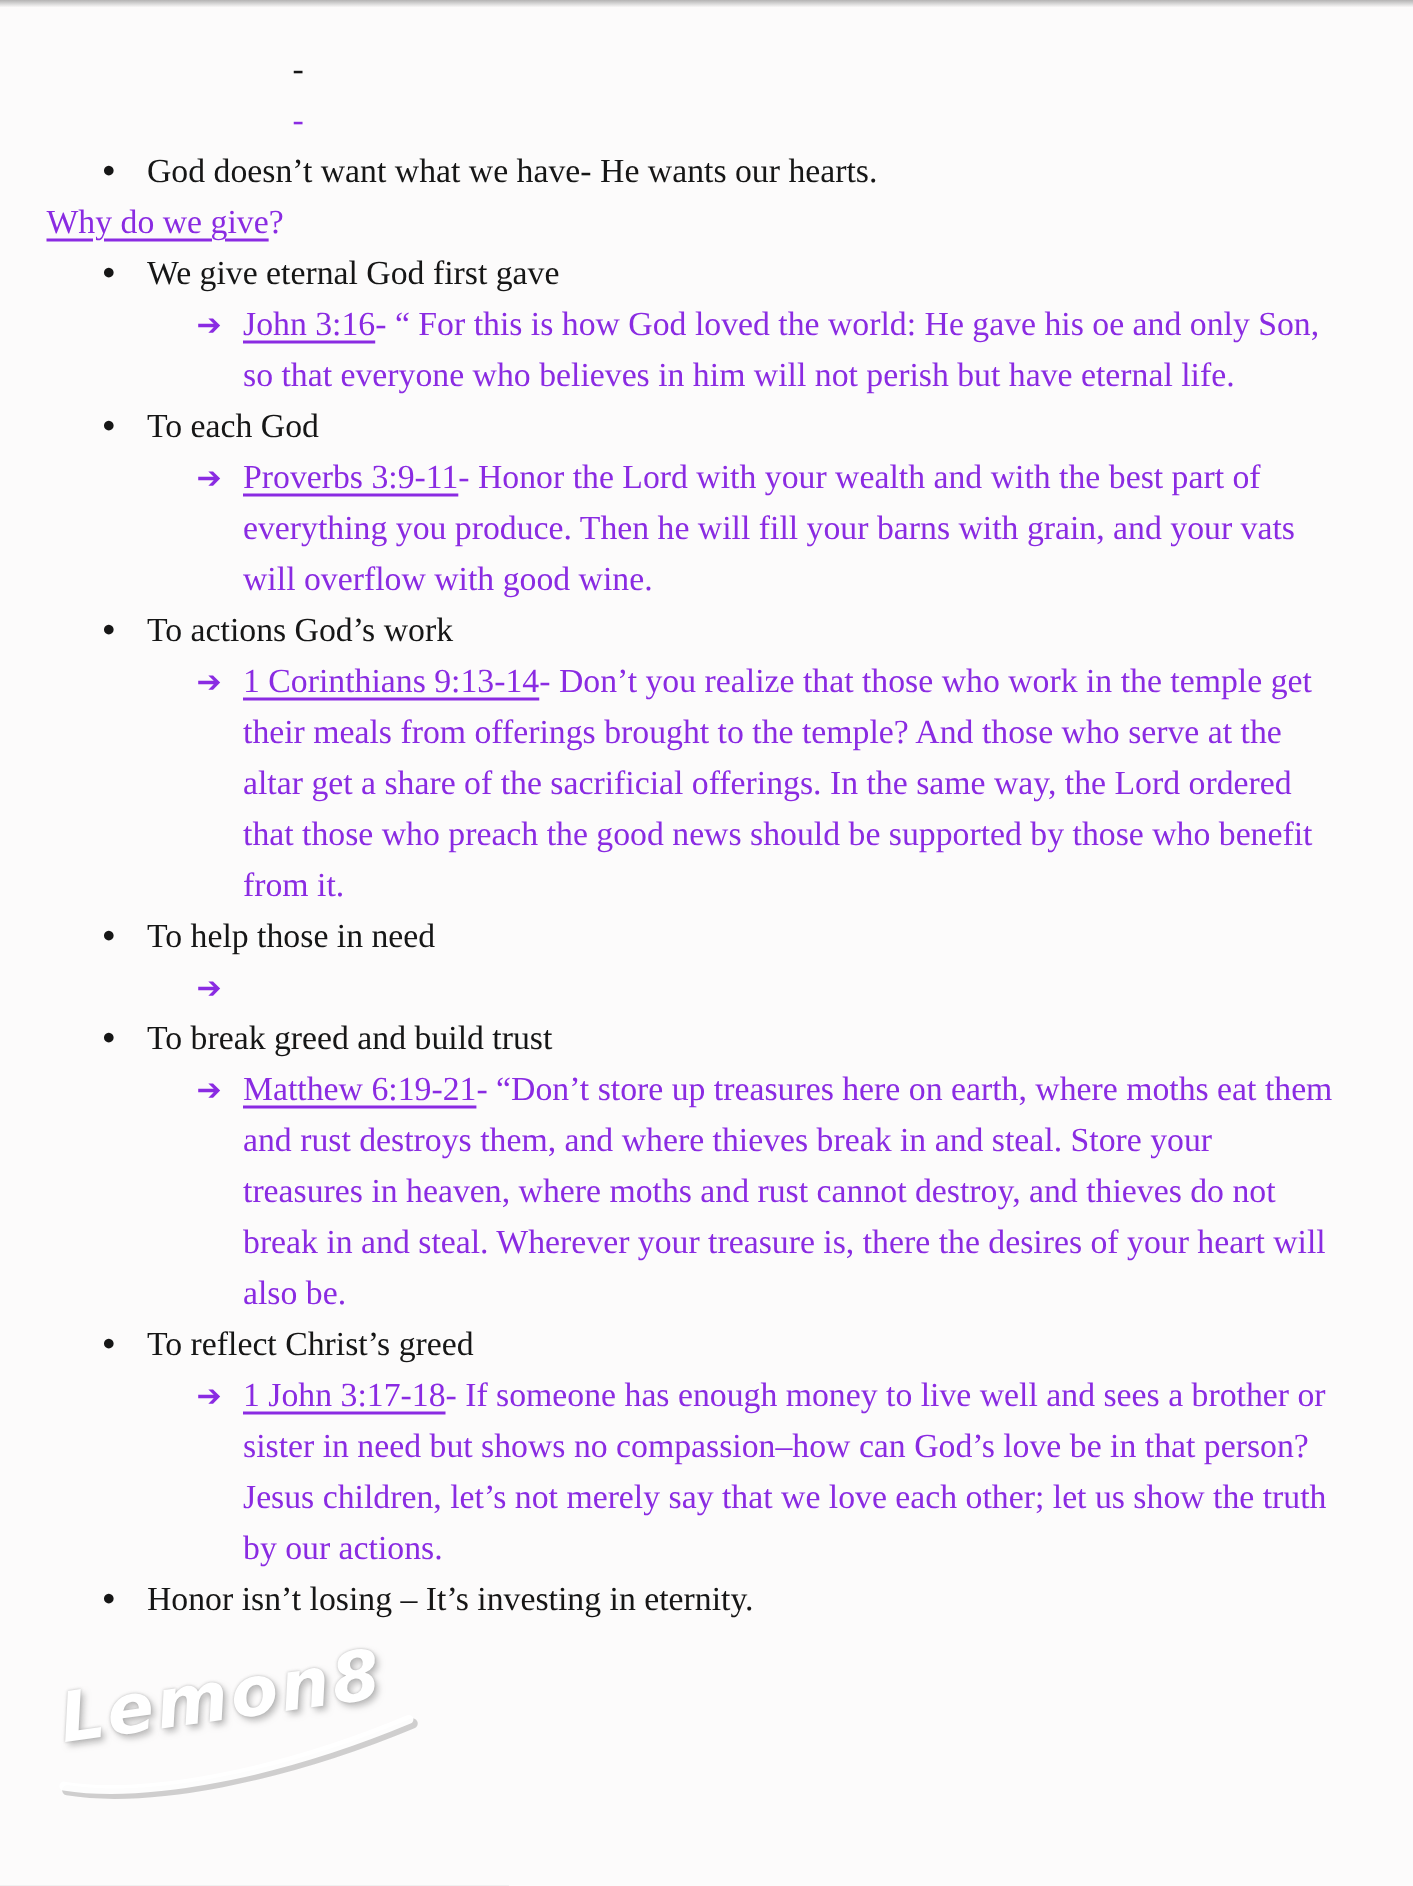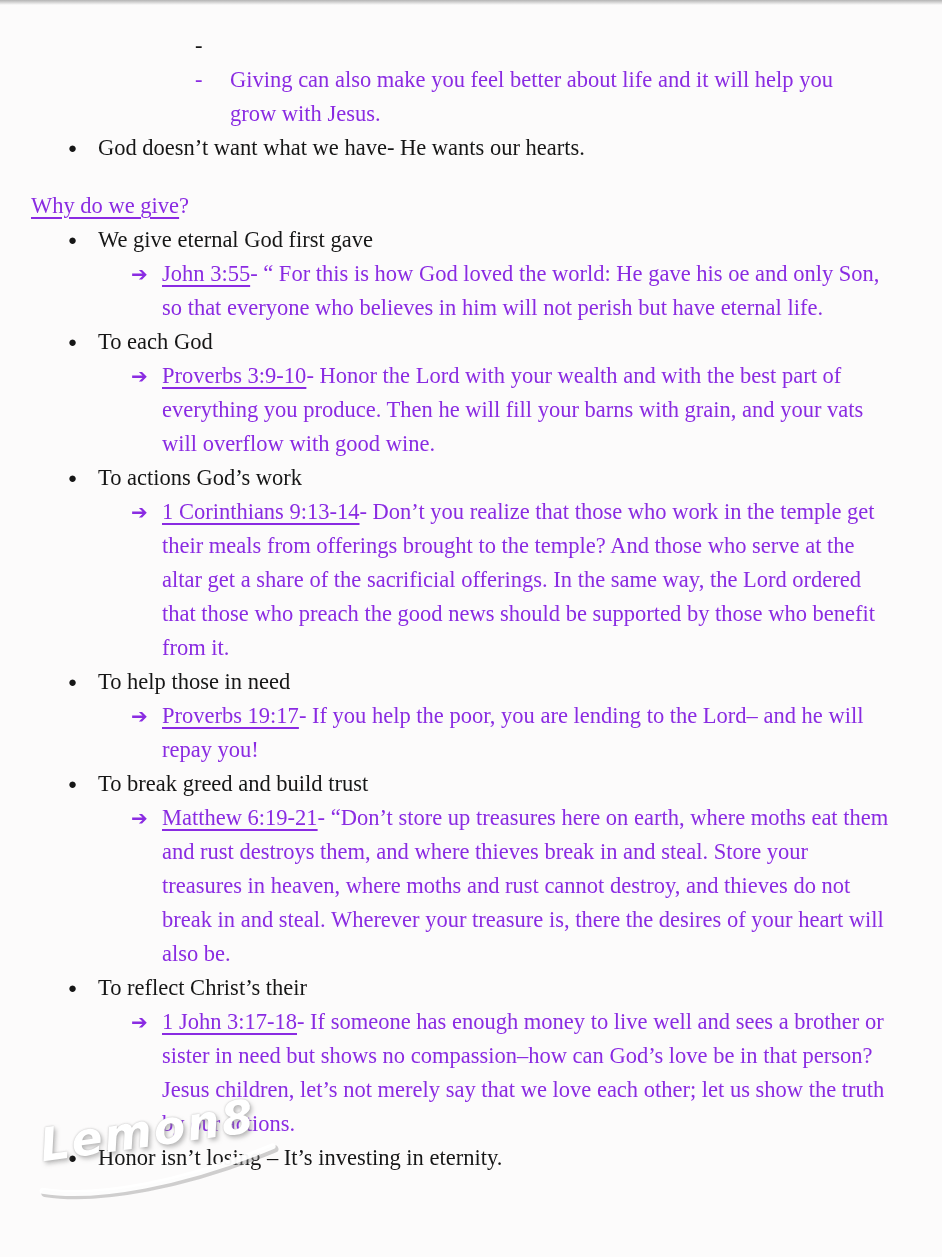--- a/index.html
+++ b/index.html
@@ -49,21 +49,20 @@
     width: 30px;
     flex: 0 0 30px;
     font-size: 15px;
   }
   .bullet-text { width: 800px; }
 
   
   .heading {
     margin-left: 31px;
     color: var(--accent, #8A2BE2);
-    margin-top: 24px;
   }
   .u, .ref {
     text-decoration: underline;
     text-decoration-thickness: 2px;
     text-underline-offset: 3.5px;
   }
 
   
   .arrow-row { margin-left: 131px; }
   .arrow-cell {
@@ -105,78 +104,76 @@
 <div class="page">
   <div class="top-edge"></div>
 
   <div class="content">
 
     <div class="row dash-row c-ink">
       <span class="dash-cell">-</span>
     </div>
     <div class="row dash-row c-accent">
       <span class="dash-cell">-</span>
-      <div class="dash-text">Giving can also make you feel better about life and it will help you grow with Jesus.</div>
     </div>
 
     <div class="row bullet-row c-ink">
       <span class="bullet-cell">●</span>
       <div class="bullet-text">God doesn’t want what we have- He wants our hearts.</div>
     </div>
 
     <div class="heading"><span class="u">Why do we give</span><span>?</span></div>
 
     <div class="row bullet-row c-ink">
       <span class="bullet-cell">●</span>
       <div class="bullet-text">We give eternal God first gave</div>
     </div>
     <div class="row arrow-row c-accent">
       <span class="arrow-cell">➔</span>
-      <div class="verse"><span class="ref">John 3:55</span><span>- “ For this is how God loved the world: He gave his oe and only Son, so that everyone who believes in him will not perish but have eternal life.</span></div>
+      <div class="verse"><span class="ref">John 3:16</span><span>- “ For this is how God loved the world: He gave his oe and only Son, so that everyone who believes in him will not perish but have eternal life.</span></div>
     </div>
 
     <div class="row bullet-row c-ink">
       <span class="bullet-cell">●</span>
       <div class="bullet-text">To each God</div>
     </div>
     <div class="row arrow-row c-accent">
       <span class="arrow-cell">➔</span>
-      <div class="verse"><span class="ref">Proverbs 3:9-10</span><span>- Honor the Lord with your wealth and with the best part of everything you produce. Then he will fill your barns with grain, and your vats will overflow with good wine.</span></div>
+      <div class="verse"><span class="ref">Proverbs 3:9-11</span><span>- Honor the Lord with your wealth and with the best part of everything you produce. Then he will fill your barns with grain, and your vats will overflow with good wine.</span></div>
     </div>
 
     <div class="row bullet-row c-ink">
       <span class="bullet-cell">●</span>
       <div class="bullet-text">To actions God’s work</div>
     </div>
     <div class="row arrow-row c-accent">
       <span class="arrow-cell">➔</span>
       <div class="verse"><span class="ref">1 Corinthians 9:13-14</span><span>- Don’t you realize that those who work in the temple get their meals from offerings brought to the temple? And those who serve at the altar get a share of the sacrificial offerings. In the same way, the Lord ordered that those who preach the good news should be supported by those who benefit from it.</span></div>
     </div>
 
     <div class="row bullet-row c-ink">
       <span class="bullet-cell">●</span>
       <div class="bullet-text">To help those in need</div>
     </div>
     <div class="row arrow-row c-accent">
       <span class="arrow-cell">➔</span>
-      <div class="verse"><span class="ref">Proverbs 19:17</span><span>- If you help the poor, you are lending to the Lord– and he will repay you!</span></div>
     </div>
 
     <div class="row bullet-row c-ink">
       <span class="bullet-cell">●</span>
       <div class="bullet-text">To break greed and build trust</div>
     </div>
     <div class="row arrow-row c-accent">
       <span class="arrow-cell">➔</span>
       <div class="verse"><span class="ref">Matthew 6:19-21</span><span>- “Don’t store up treasures here on earth, where moths eat them and rust destroys them, and where thieves break in and steal. Store your treasures in heaven, where moths and rust cannot destroy, and thieves do not break in and steal. Wherever your treasure is, there the desires of your heart will also be.</span></div>
     </div>
 
     <div class="row bullet-row c-ink">
       <span class="bullet-cell">●</span>
-      <div class="bullet-text">To reflect Christ’s their</div>
+      <div class="bullet-text">To reflect Christ’s greed</div>
     </div>
     <div class="row arrow-row c-accent">
       <span class="arrow-cell">➔</span>
       <div class="verse"><span class="ref">1 John 3:17-18</span><span>- If someone has enough money to live well and sees a brother or sister in need but shows no compassion–how can God’s love be in that person? Jesus children, let’s not merely say that we love each other; let us show the truth by our actions.</span></div>
     </div>
 
     <div class="row bullet-row c-ink">
       <span class="bullet-cell">●</span>
       <div class="bullet-text">Honor isn’t losing – It’s investing in eternity.</div>
     </div>

